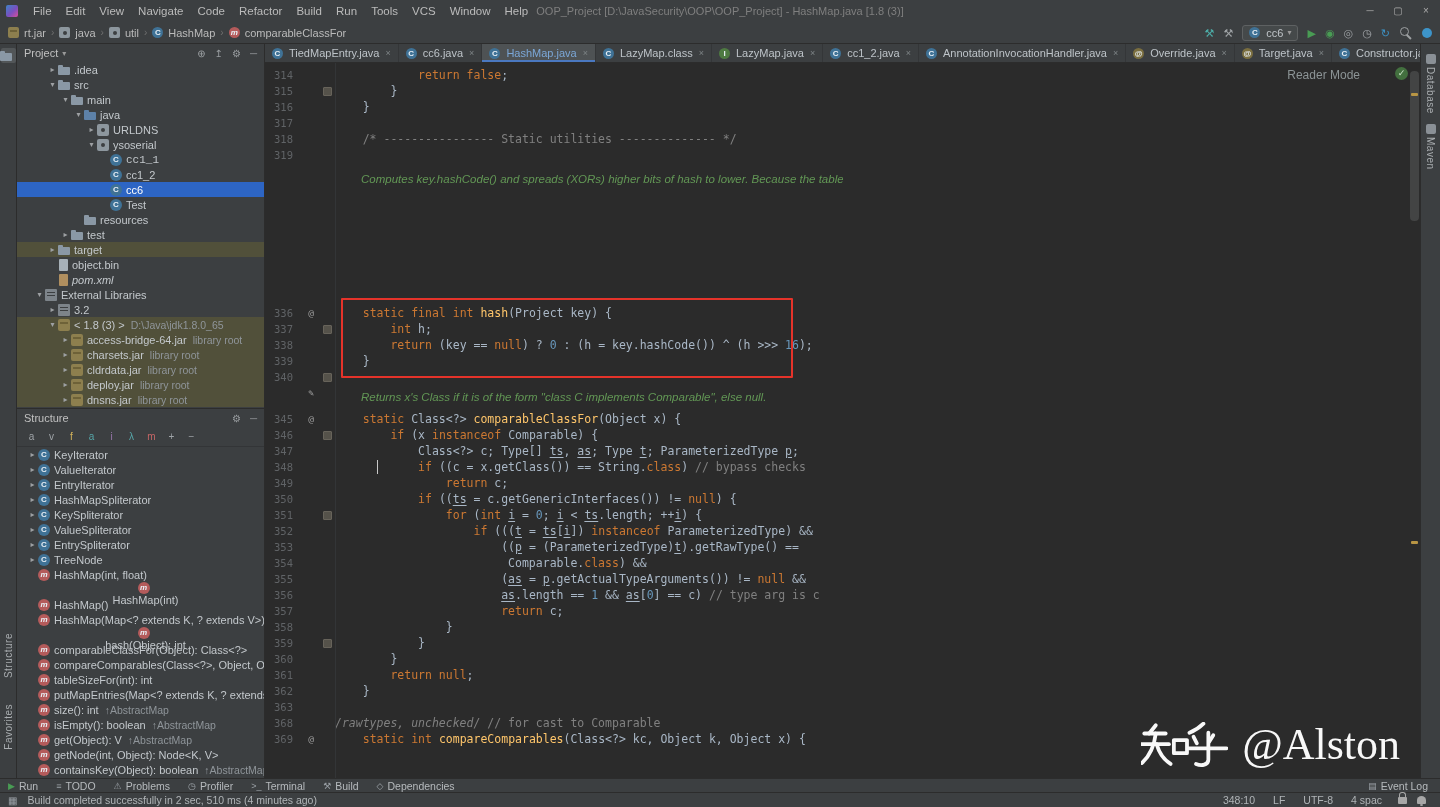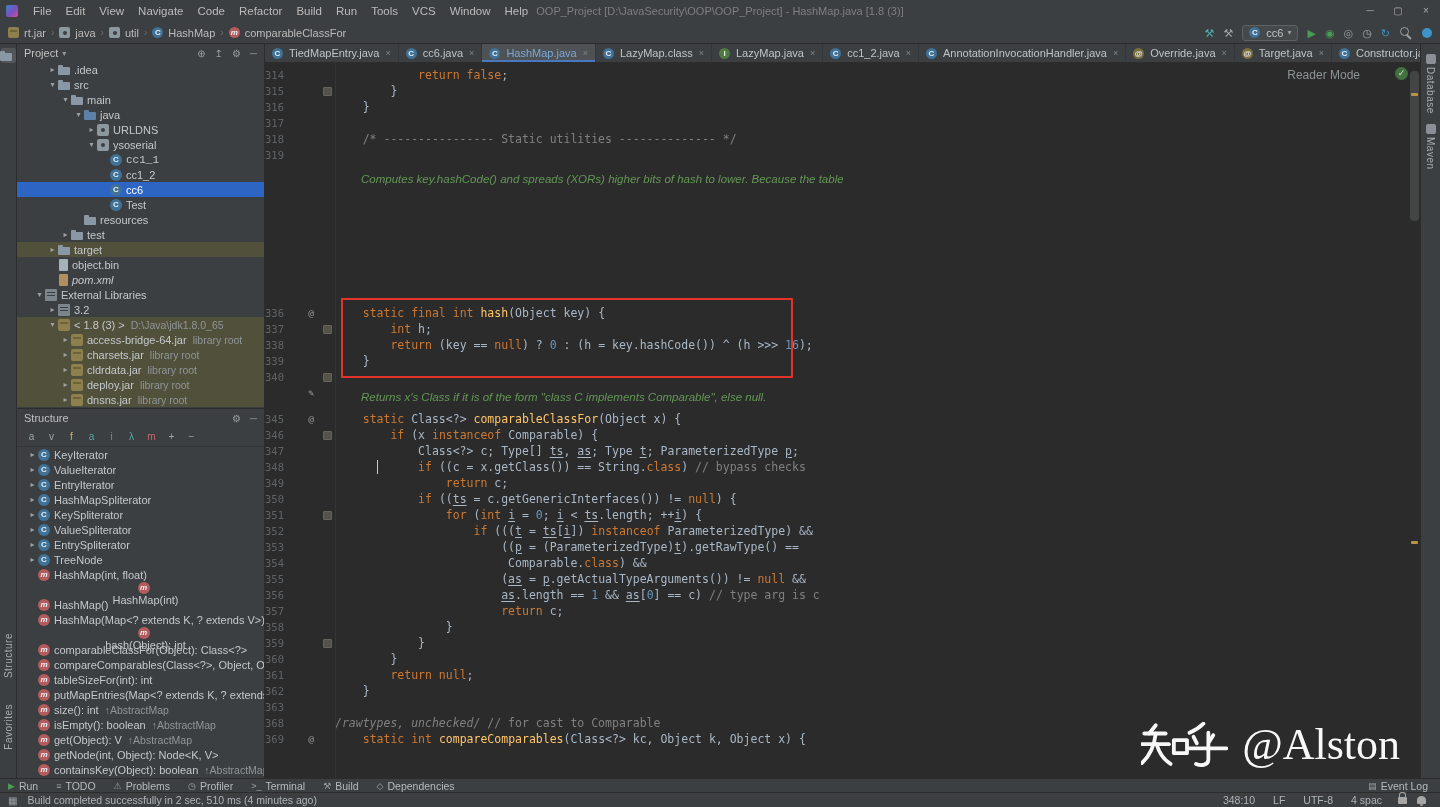--- a/index.html
+++ b/index.html
@@ -66,21 +66,21 @@
   .tabbar{height:19px;flex:none;background:#3c3f41;display:flex;align-items:stretch;border-bottom:1px solid #2c2c2c;overflow:hidden}
   .tab{display:flex;align-items:center;gap:4px;padding:0 7px;font-size:11px;color:#bdc3c8;border-right:1px solid #343638;position:relative;white-space:nowrap}
   .tab.active{background:#4e5254}
   .tab.active::after{content:"";position:absolute;left:0;right:0;bottom:0;height:2px;background:#4a78c0}
   .tab.active .tab-label{color:#7ba7d7}
   .tab-close{color:#7e8486;font-size:9px;margin-left:2px}
   .editor{flex:1;position:relative;overflow:hidden;font-family:"DejaVu Sans Mono","Liberation Mono",monospace;font-size:11.5px}
   .rows{padding-top:4px}
   .crow{display:flex;height:16px;line-height:16px;white-space:pre}
   .crow.docrow{height:auto}
-  .ln{width:38px;flex:none;padding-right:10px;color:#606366;font-size:10.5px}
+  .ln{width:38px;flex:none;text-align:right;padding-right:10px;color:#606366;font-size:10.5px}
   .gcol{width:16px;flex:none;text-align:center;color:#9b9b9b;font-size:9.5px}
   .fcol{width:16px;flex:none;position:relative}
   .hasfold::after{content:"";position:absolute;left:4px;top:4px;width:7px;height:7px;background:#55524a;border:1px solid #67635a;border-radius:1px}
   .gutline{position:absolute;left:70px;top:0;bottom:0;width:1px;background:#333537}
   .code{position:relative;white-space:pre}
   .sg-p{color:#a9b7c6}
   .sg-k{color:#cc7832}
   .sg-f{color:#ffc66b}
   .sg-n{color:#6897bb}
   .sg-c{color:#808080}
@@ -551,21 +551,21 @@
         </div>
       <div class="editor">
         <div class="rows">
             <div class="crow"><span class="ln">314</span><span class="gcol"></span><span class="fcol"></span><span class="code"><span class="sg-p">            </span><span class="sg-k">return false</span><span class="sg-p">;</span></span></div>
             <div class="crow"><span class="ln">315</span><span class="gcol"></span><span class="fcol hasfold"></span><span class="code"><span class="sg-p">        }</span></span></div>
             <div class="crow"><span class="ln">316</span><span class="gcol"></span><span class="fcol"></span><span class="code"><span class="sg-p">    }</span></span></div>
             <div class="crow"><span class="ln">317</span><span class="gcol"></span><span class="fcol"></span><span class="code"></span></div>
             <div class="crow"><span class="ln">318</span><span class="gcol"></span><span class="fcol"></span><span class="code"><span class="sg-c">    /* ---------------- Static utilities -------------- */</span></span></div>
             <div class="crow"><span class="ln">319</span><span class="gcol"></span><span class="fcol"></span><span class="code"></span></div>
             <div class="crow docrow"><span class="ln"></span><span class="gcol"></span><span class="fcol"></span><div class="doctext big">Computes key.hashCode() and spreads (XORs) higher bits of hash to lower. Because the table uses power-of-two masking, sets of hashes that vary only in bits above the current mask will always collide. (Among known examples are sets of Float keys holding consecutive whole numbers in small tables.) So we apply a transform that spreads the impact of higher bits downward. There is a tradeoff between speed, utility, and quality of bit-spreading. Because many common sets of hashes are already reasonably distributed (so don't benefit from spreading), and because we use trees to handle large sets of collisions in bins, we just XOR some shifted bits in the cheapest possible way to reduce systematic lossage, as well as to incorporate impact of the highest bits that would otherwise never be used in index calculations because of table bounds.</div></div>
-            <div class="crow"><span class="ln">336</span><span class="gcol">@</span><span class="fcol"></span><span class="code"><span class="sg-p">    </span><span class="sg-k">static final int</span><span class="sg-p"> </span><span class="sg-f">hash</span><span class="sg-p">(Object key) {</span></span></div>
+            <div class="crow"><span class="ln">336</span><span class="gcol">@</span><span class="fcol"></span><span class="code"><span class="sg-p">    </span><span class="sg-k">static final int</span><span class="sg-p"> </span><span class="sg-f">hash</span><span class="sg-p">(Project key) {</span></span></div>
             <div class="crow"><span class="ln">337</span><span class="gcol"></span><span class="fcol hasfold"></span><span class="code"><span class="sg-p">        </span><span class="sg-k">int</span><span class="sg-p"> h;</span></span></div>
             <div class="crow"><span class="ln">338</span><span class="gcol"></span><span class="fcol"></span><span class="code"><span class="sg-p">        </span><span class="sg-k">return</span><span class="sg-p"> (key == </span><span class="sg-k">null</span><span class="sg-p">) ? </span><span class="sg-n">0</span><span class="sg-p"> : (h = key.hashCode()) ^ (h &gt;&gt;&gt; </span><span class="sg-n">16</span><span class="sg-p">);</span></span></div>
             <div class="crow"><span class="ln">339</span><span class="gcol"></span><span class="fcol"></span><span class="code"><span class="sg-p">    }</span></span></div>
             <div class="crow"><span class="ln">340</span><span class="gcol"></span><span class="fcol hasfold"></span><span class="code"></span></div>
             <div class="crow docrow"><span class="ln"></span><span class="gcol">✎</span><span class="fcol"></span><div class="doctext">Returns x's Class if it is of the form "class C implements Comparable", else null.</div></div>
             <div class="crow"><span class="ln">345</span><span class="gcol">@</span><span class="fcol"></span><span class="code"><span class="sg-p">    </span><span class="sg-k">static</span><span class="sg-p"> Class&lt;?&gt; </span><span class="sg-f">comparableClassFor</span><span class="sg-p">(Object x) {</span></span></div>
             <div class="crow"><span class="ln">346</span><span class="gcol"></span><span class="fcol hasfold"></span><span class="code"><span class="sg-p">        </span><span class="sg-k">if</span><span class="sg-p"> (x </span><span class="sg-k">instanceof</span><span class="sg-p"> Comparable) {</span></span></div>
             <div class="crow"><span class="ln">347</span><span class="gcol"></span><span class="fcol"></span><span class="code"><span class="sg-p">            Class&lt;?&gt; c; Type[] </span><span class="sg-u">ts</span><span class="sg-p">, </span><span class="sg-u">as</span><span class="sg-p">; Type </span><span class="sg-u">t</span><span class="sg-p">; ParameterizedType </span><span class="sg-u">p</span><span class="sg-p">;</span></span></div>
             <div class="crow"><span class="ln">348</span><span class="gcol"></span><span class="fcol"></span><span class="code"><span class="sg-p">            </span><span class="sg-k">if</span><span class="sg-p"> ((c = x.getClass()) == String.</span><span class="sg-k">class</span><span class="sg-p">) </span><span class="sg-c">// bypass checks</span><span class="caret" style="left: 6ch;"></span></span></div>
             <div class="crow"><span class="ln">349</span><span class="gcol"></span><span class="fcol"></span><span class="code"><span class="sg-p">                </span><span class="sg-k">return</span><span class="sg-p"> c;</span></span></div>

